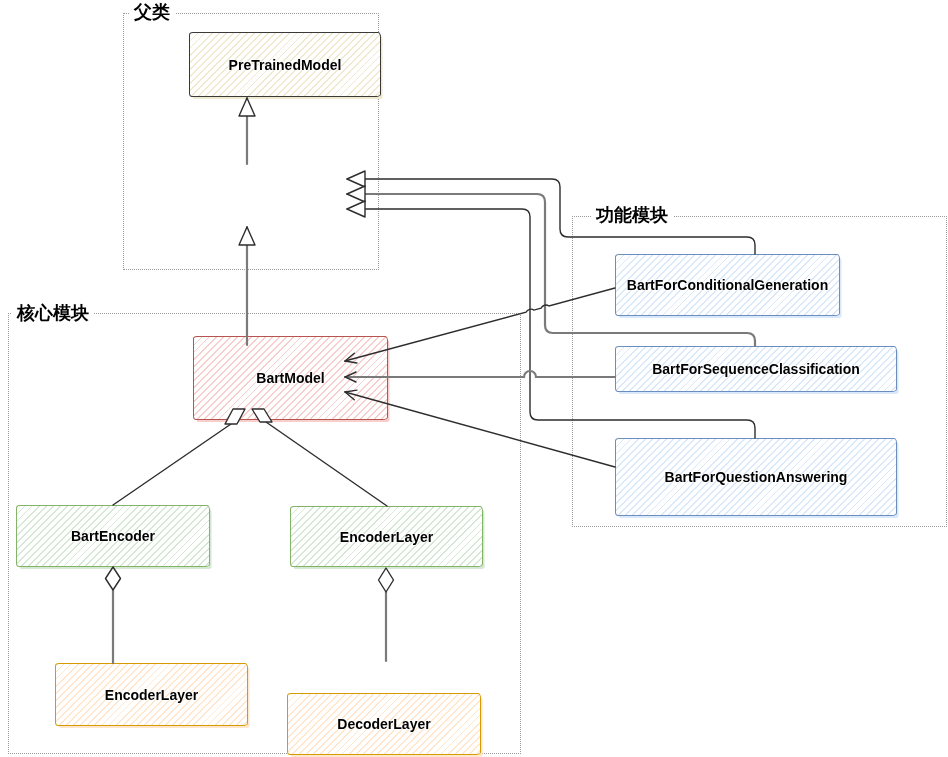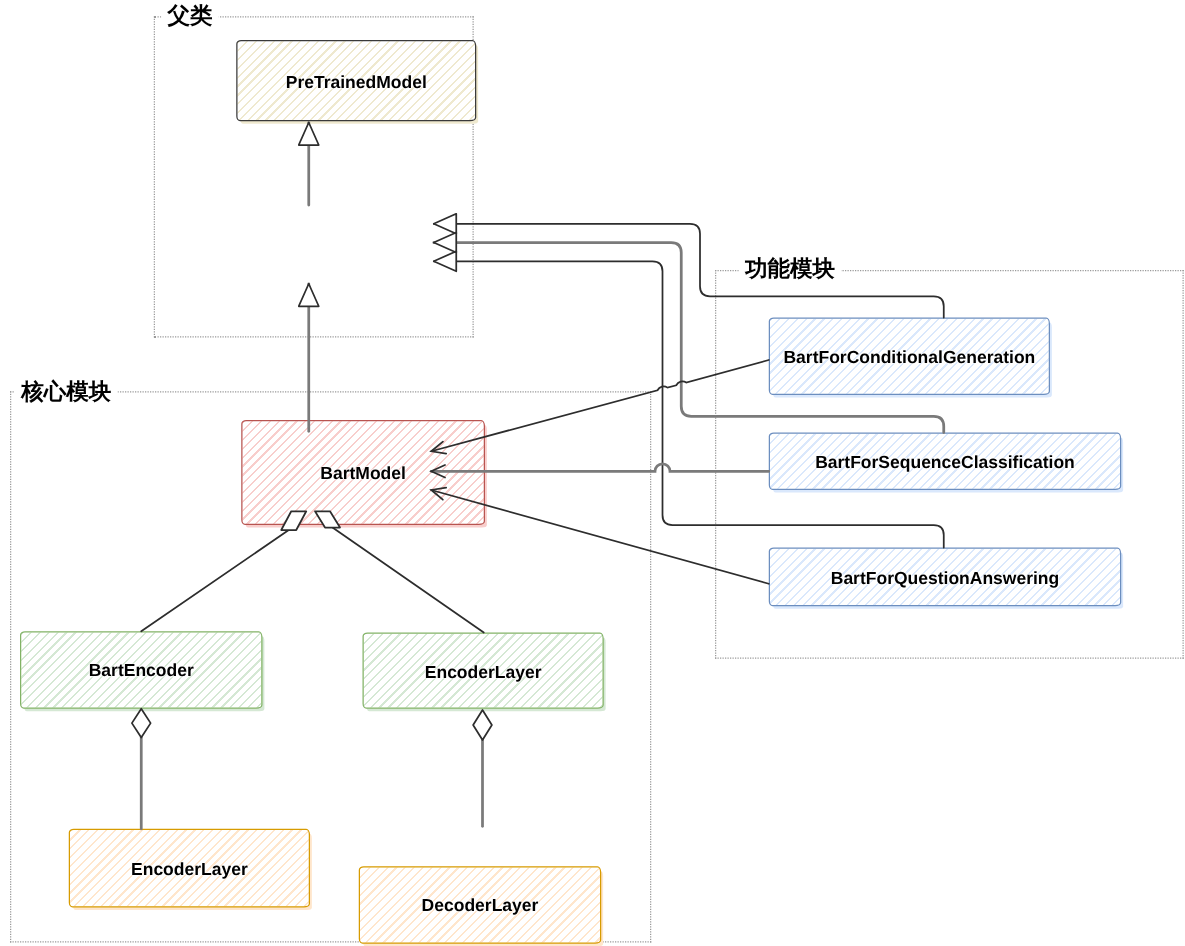--- a/index.html
+++ b/index.html
@@ -68,21 +68,21 @@
   </div>
   <div class="node" style="left: 287px; top: 661px; width: 194px; height: 62px; margin-top: 32px; --bd: #d79b00; --ht: #ffe6cc;">
     <span class="nlabel">DecoderLayer</span>
   </div>
   <div class="node" style="left: 615px; top: 254px; width: 225px; height: 62px; --bd: #6c8ebf; --ht: #dae8fc;">
     <span class="nlabel">BartForConditionalGeneration</span>
   </div>
   <div class="node" style="left: 615px; top: 346px; width: 282px; height: 46px; --bd: #6c8ebf; --ht: #dae8fc;">
     <span class="nlabel">BartForSequenceClassification</span>
   </div>
-  <div class="node" style="left: 615px; top: 438px; width: 282px; height: 47px; --bd: #6c8ebf; --ht: #dae8fc;">
+  <div class="node" style="left: 615px; top: 438px; width: 282px; height: 78px; --bd: #6c8ebf; --ht: #dae8fc;">
     <span class="nlabel">BartForQuestionAnswering</span>
   </div>
 
   <svg id="wires" width="948" height="757" viewBox="0 0 948 757">
     <defs>
       <marker id="tri" viewBox="0 0 20 18" refX="19" refY="9" markerWidth="20" markerHeight="18" orient="auto" markerUnits="userSpaceOnUse">
         <path class="hollow" d="M1,1 L19,9 L1,17 Z"></path>
       </marker>
       <marker id="vee" viewBox="0 0 14 12" refX="12.5" refY="6" markerWidth="14" markerHeight="12" orient="auto" markerUnits="userSpaceOnUse">
         <path class="vee" d="M1.5,1 L12.5,6 L1.5,11"></path>

